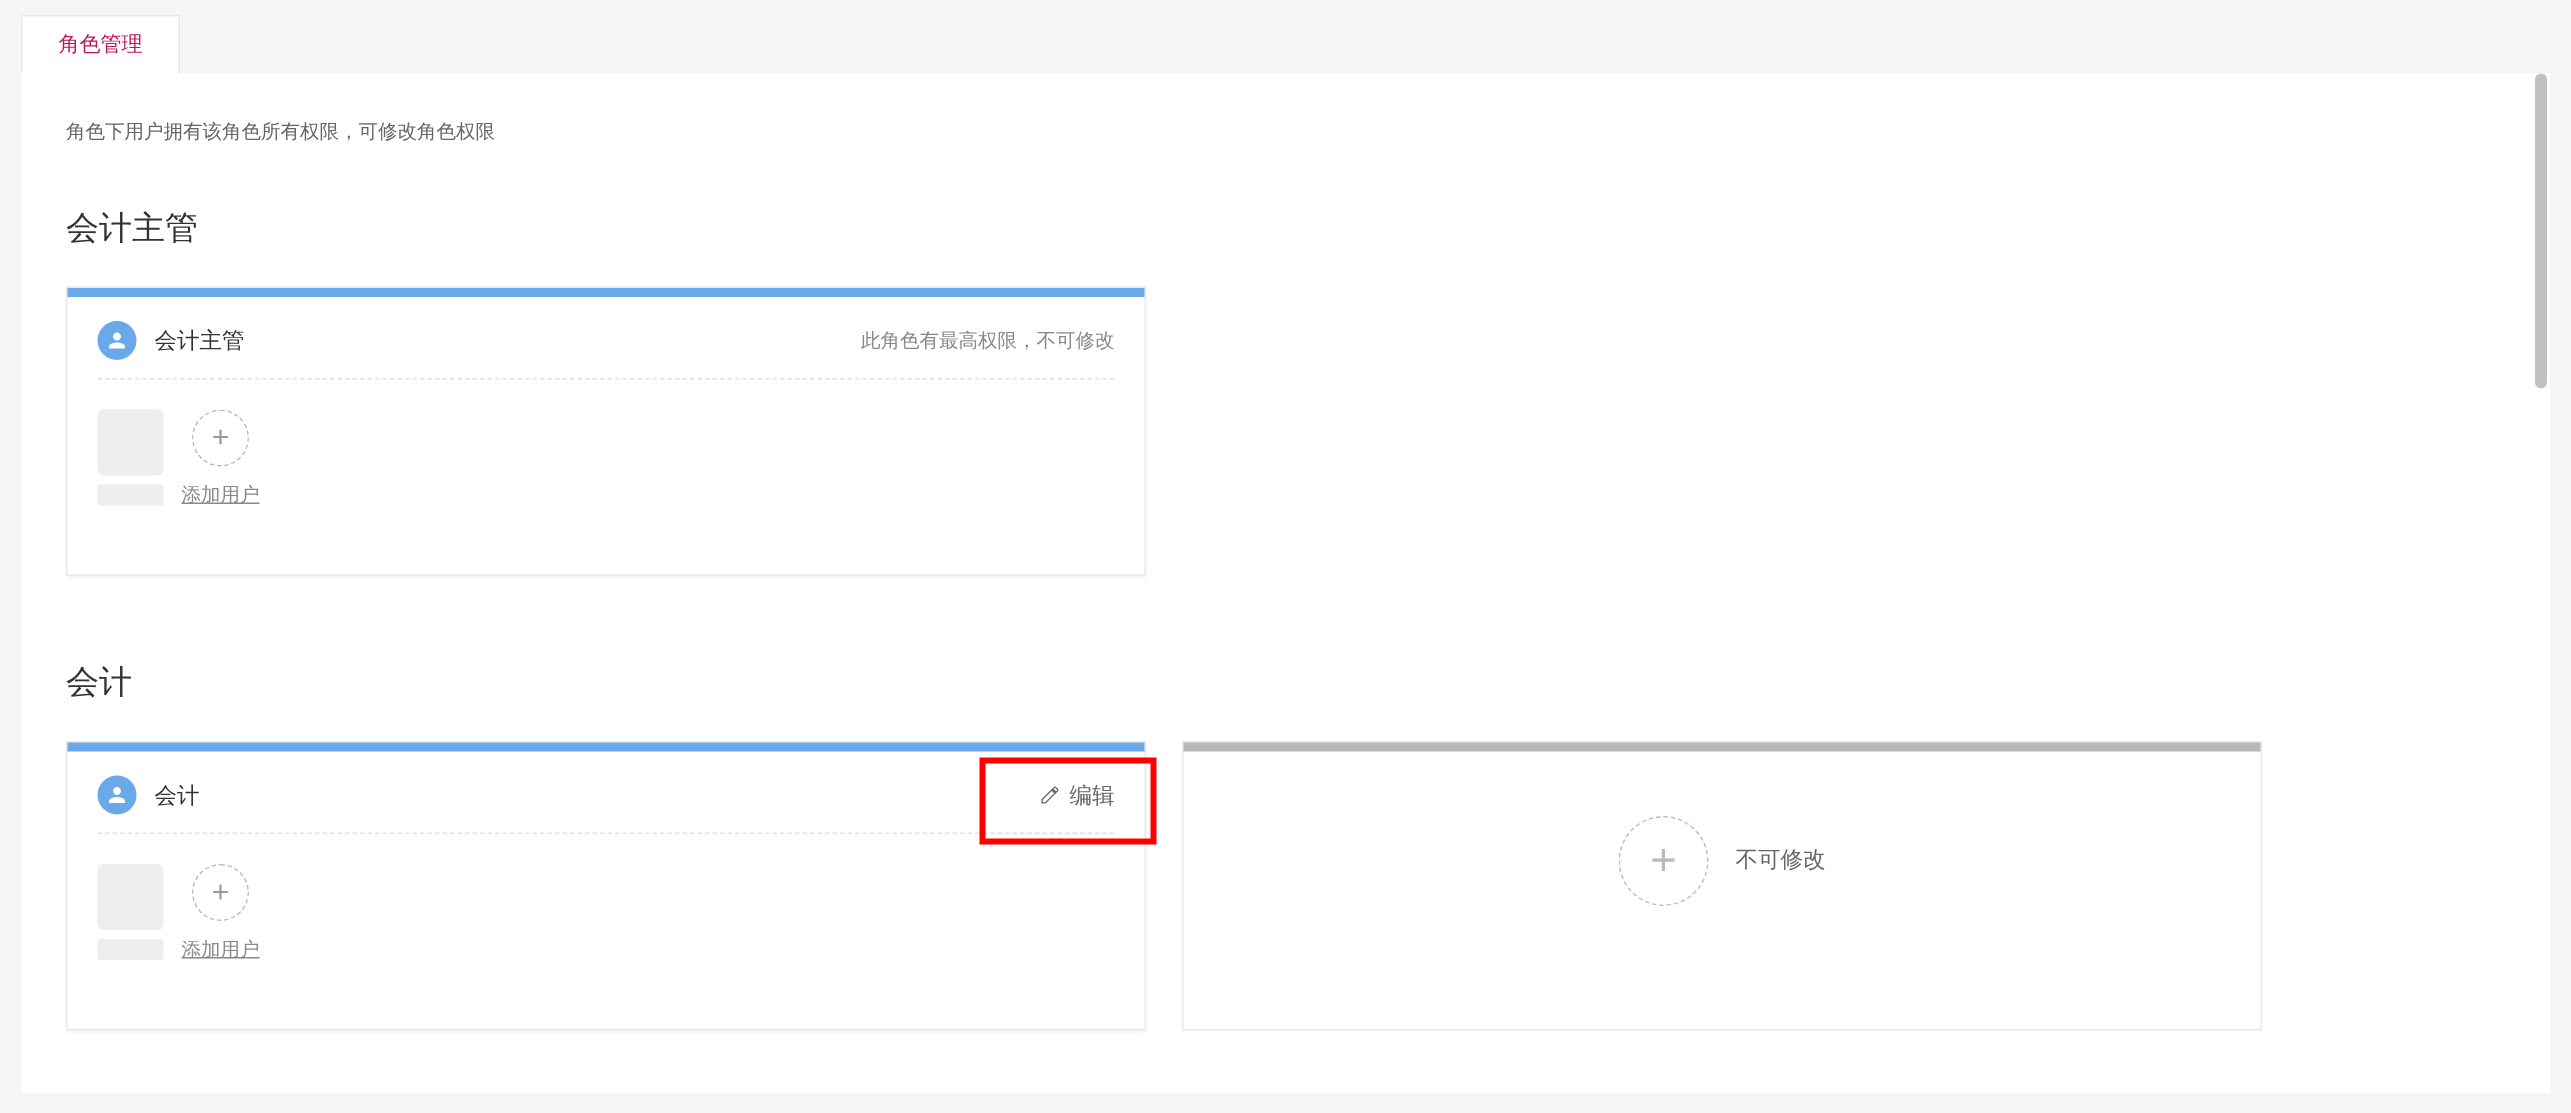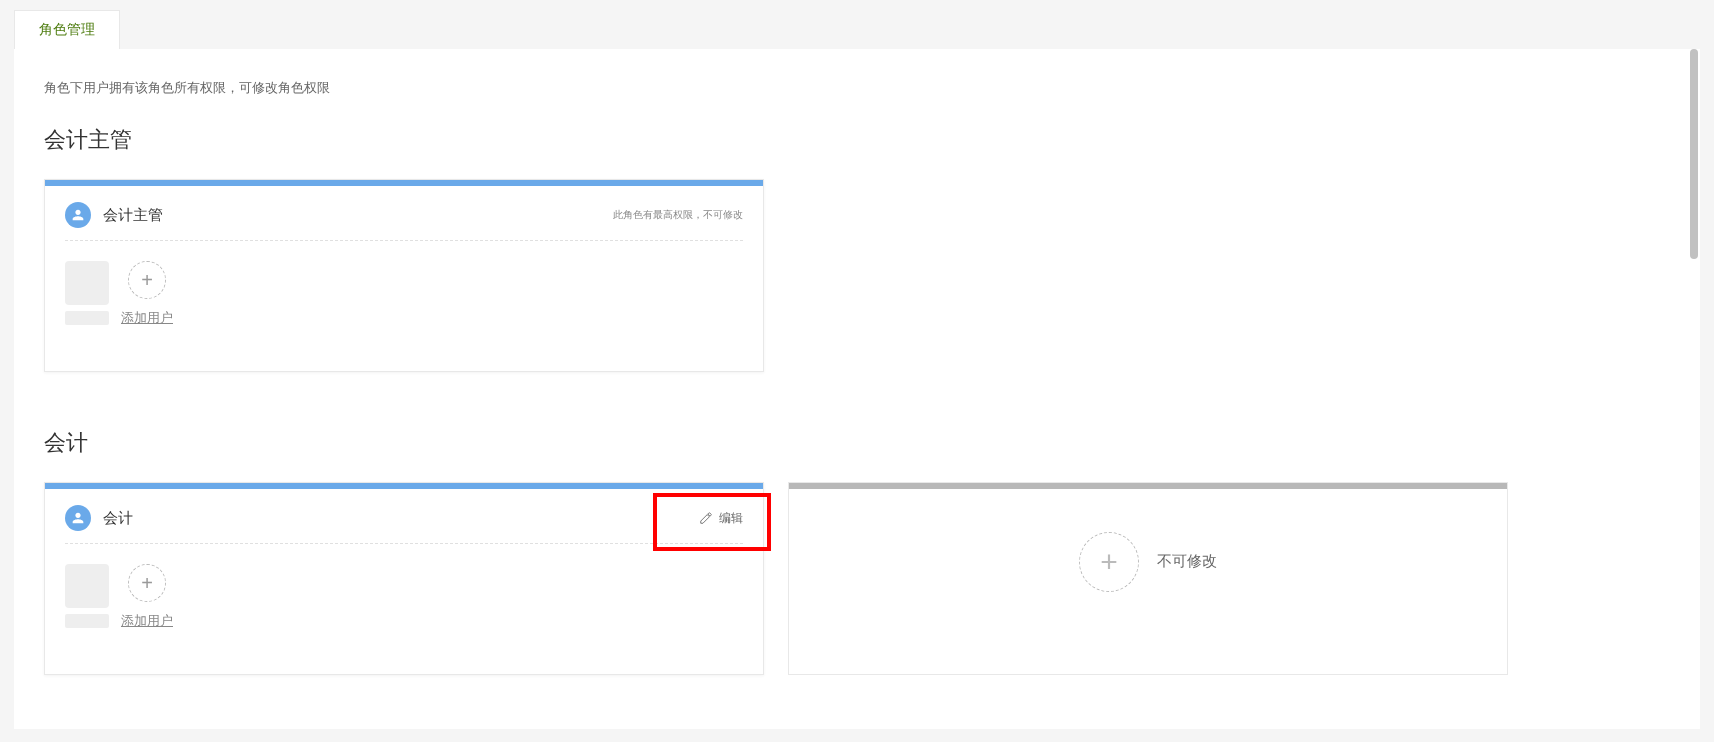--- a/index.html
+++ b/index.html
@@ -17,21 +17,21 @@
       padding: 0 14px;
     }
     .tab-bar {
       background: transparent;
       padding-top: 10px;
     }
     .tab {
       display: inline-block;
       background: #fff;
       padding: 10px 24px;
-      color: #4d7c0f;
+      color: #be185d;
       font-size: 14px;
       border: 1px solid #e8e8e8;
       border-bottom: none;
       cursor: pointer;
     }
     .content-area {
       background: #fff;
       padding: 30px;
       min-height: 680px;
       position: relative;
@@ -47,21 +47,21 @@
       position: absolute;
       top: 0;
       width: 8px;
       height: 210px;
       background: #c1c1c1;
       border-radius: 4px;
     }
     .description {
       color: #666;
       font-size: 13px;
-      margin-bottom: 28px;
+      margin-bottom: 40px;
     }
     .section-title {
       font-size: 22px;
       font-weight: 400;
       color: #333;
       margin-bottom: 24px;
     }
     .card-row {
       display: flex;
       gap: 24px;
@@ -107,28 +107,28 @@
     .role-icon-circle svg {
       width: 16px;
       height: 16px;
       fill: #fff;
     }
     .card-header-title {
       font-size: 15px;
       color: #333;
     }
     .card-header-note {
-      font-size: 10px;
+      font-size: 13px;
       color: #888;
     }
     .edit-link {
       display: flex;
       align-items: center;
       gap: 6px;
-      font-size: 12px;
+      font-size: 15px;
       color: #666;
       cursor: pointer;
     }
     .edit-link svg {
       width: 14px;
       height: 14px;
       fill: none;
       stroke: #666;
       stroke-width: 1.5;
     }

